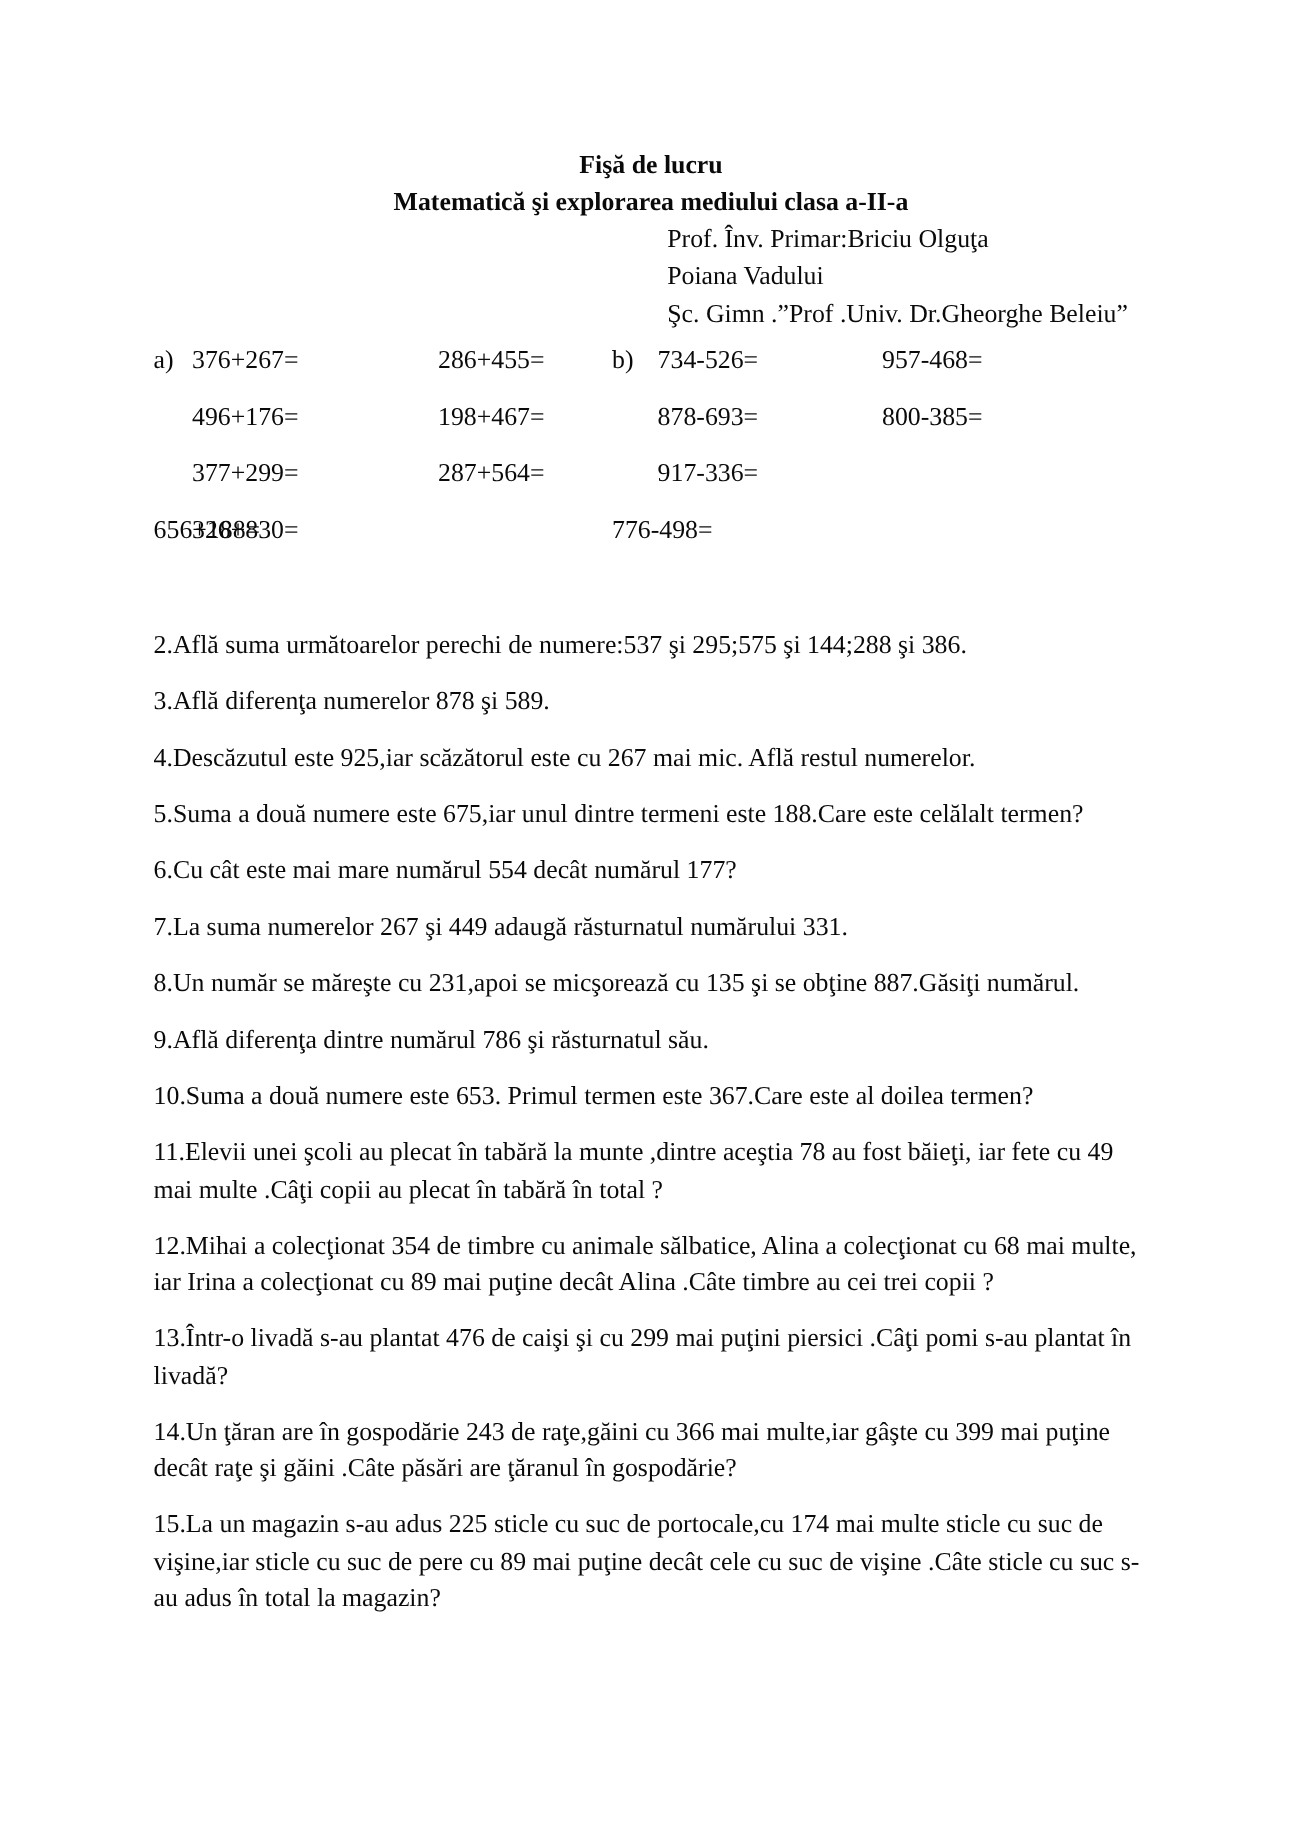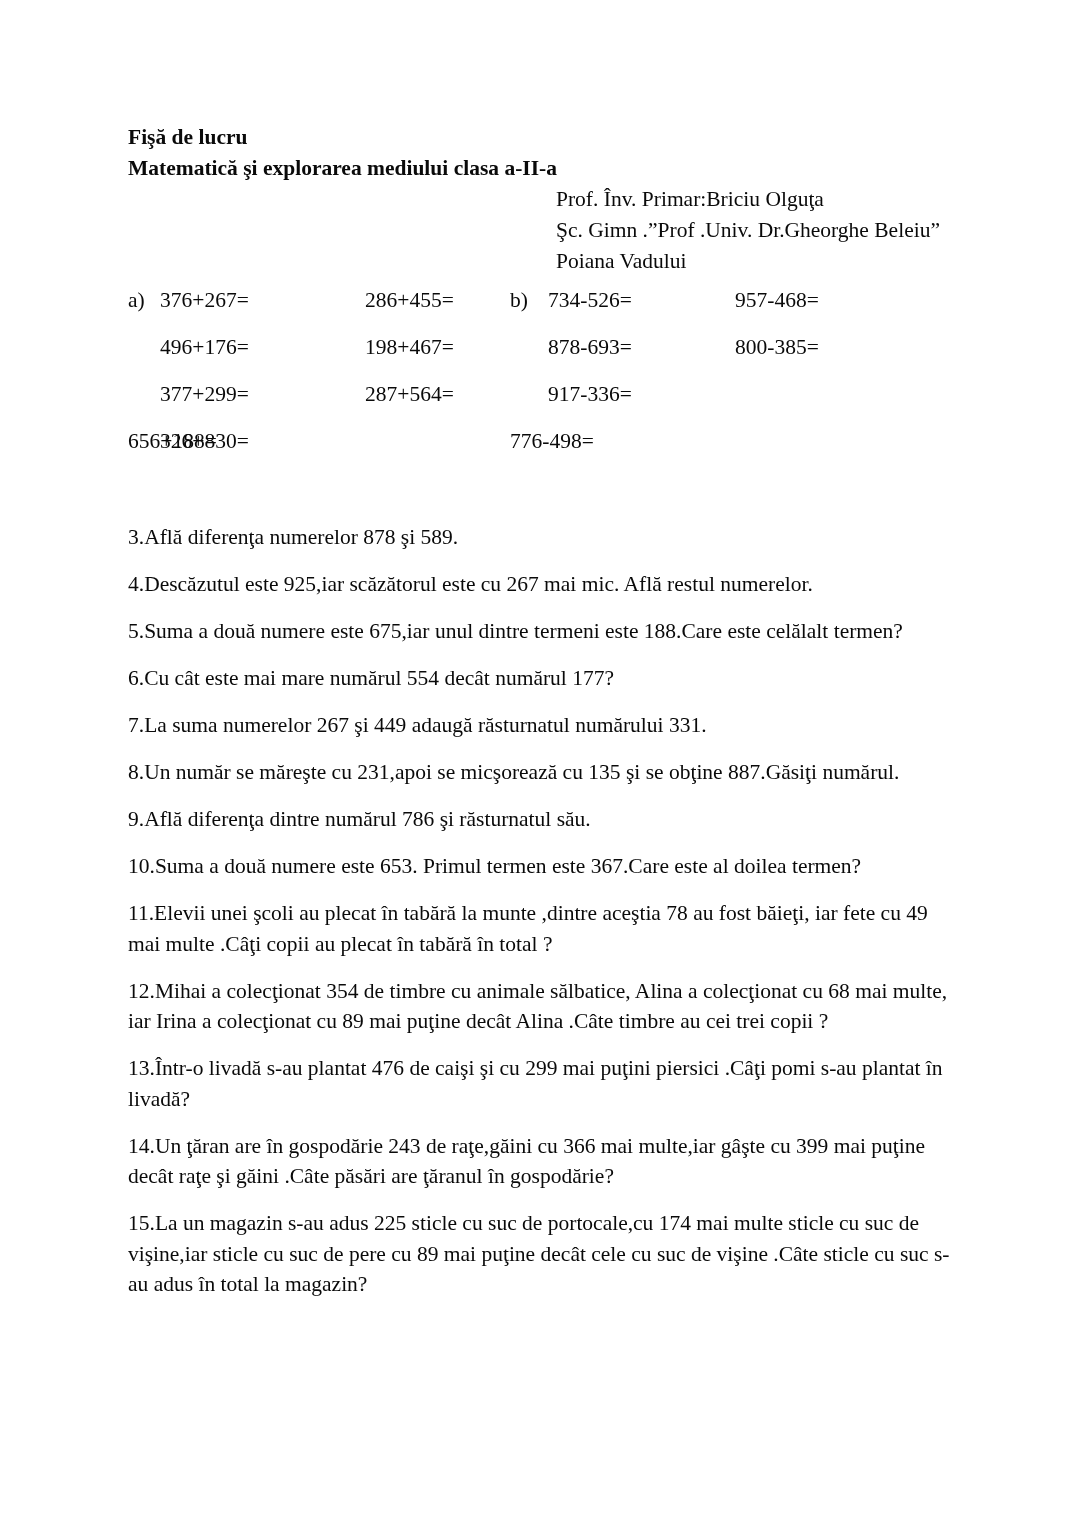--- a/index.html
+++ b/index.html
@@ -14,20 +14,21 @@
     margin: 0 auto;
     background: #ffffff;
     color: #0a0a0a;
     font-family: "Liberation Serif", "DejaVu Serif", serif;
     font-size: 21.5px;
     box-sizing: border-box;
     padding: 122px 129px 40px 128px;
     overflow: hidden;
   }
   .doc-header .title-line {
+    text-align: center;
     font-weight: bold;
     line-height: 31px;
     white-space: nowrap;
   }
   .author-block {
     padding-left: 428px;
   }
   .author-block .author-line {
     line-height: 31px;
     white-space: nowrap;
@@ -59,22 +60,22 @@
 
 <div class="page">
 
   <header class="doc-header">
     <div class="title-line">Fişă de lucru</div>
     <div class="title-line">Matematică şi explorarea mediului clasa a-II-a</div>
   </header>
 
   <div class="author-block">
     <div class="author-line">Prof. Înv. Primar:Briciu Olguţa</div>
+    <div class="author-line">Poiana Vadului</div>
     <div class="author-line">Şc. Gimn .”Prof .Univ. Dr.Gheorghe Beleiu”</div>
-    <div class="author-line">Poiana Vadului</div>
   </div>
 
 
   <div class="calc-grid">
 
     <span class="cell">a)</span>
     <span class="cell">376+267=</span>
     <span class="cell">286+455=</span>
     <span class="cell">b)</span>
     <span class="cell">734-526=</span>
@@ -94,20 +95,21 @@
     <span class="cell">917-336=</span>
 
     <span class="cell"></span>
     <span class="cell">656+188=</span>
     <span class="cell">326+830=</span>
     <span class="cell"></span>
     <span class="cell">776-498=</span>
   </div>
 
   <section class="problems">
+    <p>2.Află suma următoarelor perechi de numere:537 şi 295;575 şi 144;288 şi 386.</p>
     <p>3.Află diferenţa numerelor 878 şi 589.</p>
     <p>4.Descăzutul este 925,iar scăzătorul este cu 267 mai mic. Află restul numerelor.</p>
     <p>5.Suma a două numere este 675,iar unul dintre termeni este 188.Care este celălalt termen?</p>
     <p>6.Cu cât este mai mare numărul 554 decât numărul 177?</p>
     <p>7.La suma numerelor 267 şi 449 adaugă răsturnatul numărului 331.</p>
     <p>8.Un număr se măreşte cu 231,apoi se micşorează cu 135 şi se obţine 887.Găsiţi numărul.</p>
     <p>9.Află diferenţa dintre numărul 786 şi răsturnatul său.</p>
     <p>10.Suma a două numere este 653. Primul termen este 367.Care este al doilea termen?</p>
     <p>11.Elevii unei şcoli au plecat în tabără la munte ,dintre aceştia 78 au fost băieţi, iar fete cu 49 mai multe .Câţi copii au plecat în tabără în total ?</p>
     <p>12.Mihai a colecţionat 354 de timbre cu animale sălbatice, Alina a colecţionat cu 68 mai multe, iar Irina a colecţionat cu 89 mai puţine decât Alina .Câte timbre au cei trei copii ?</p>

